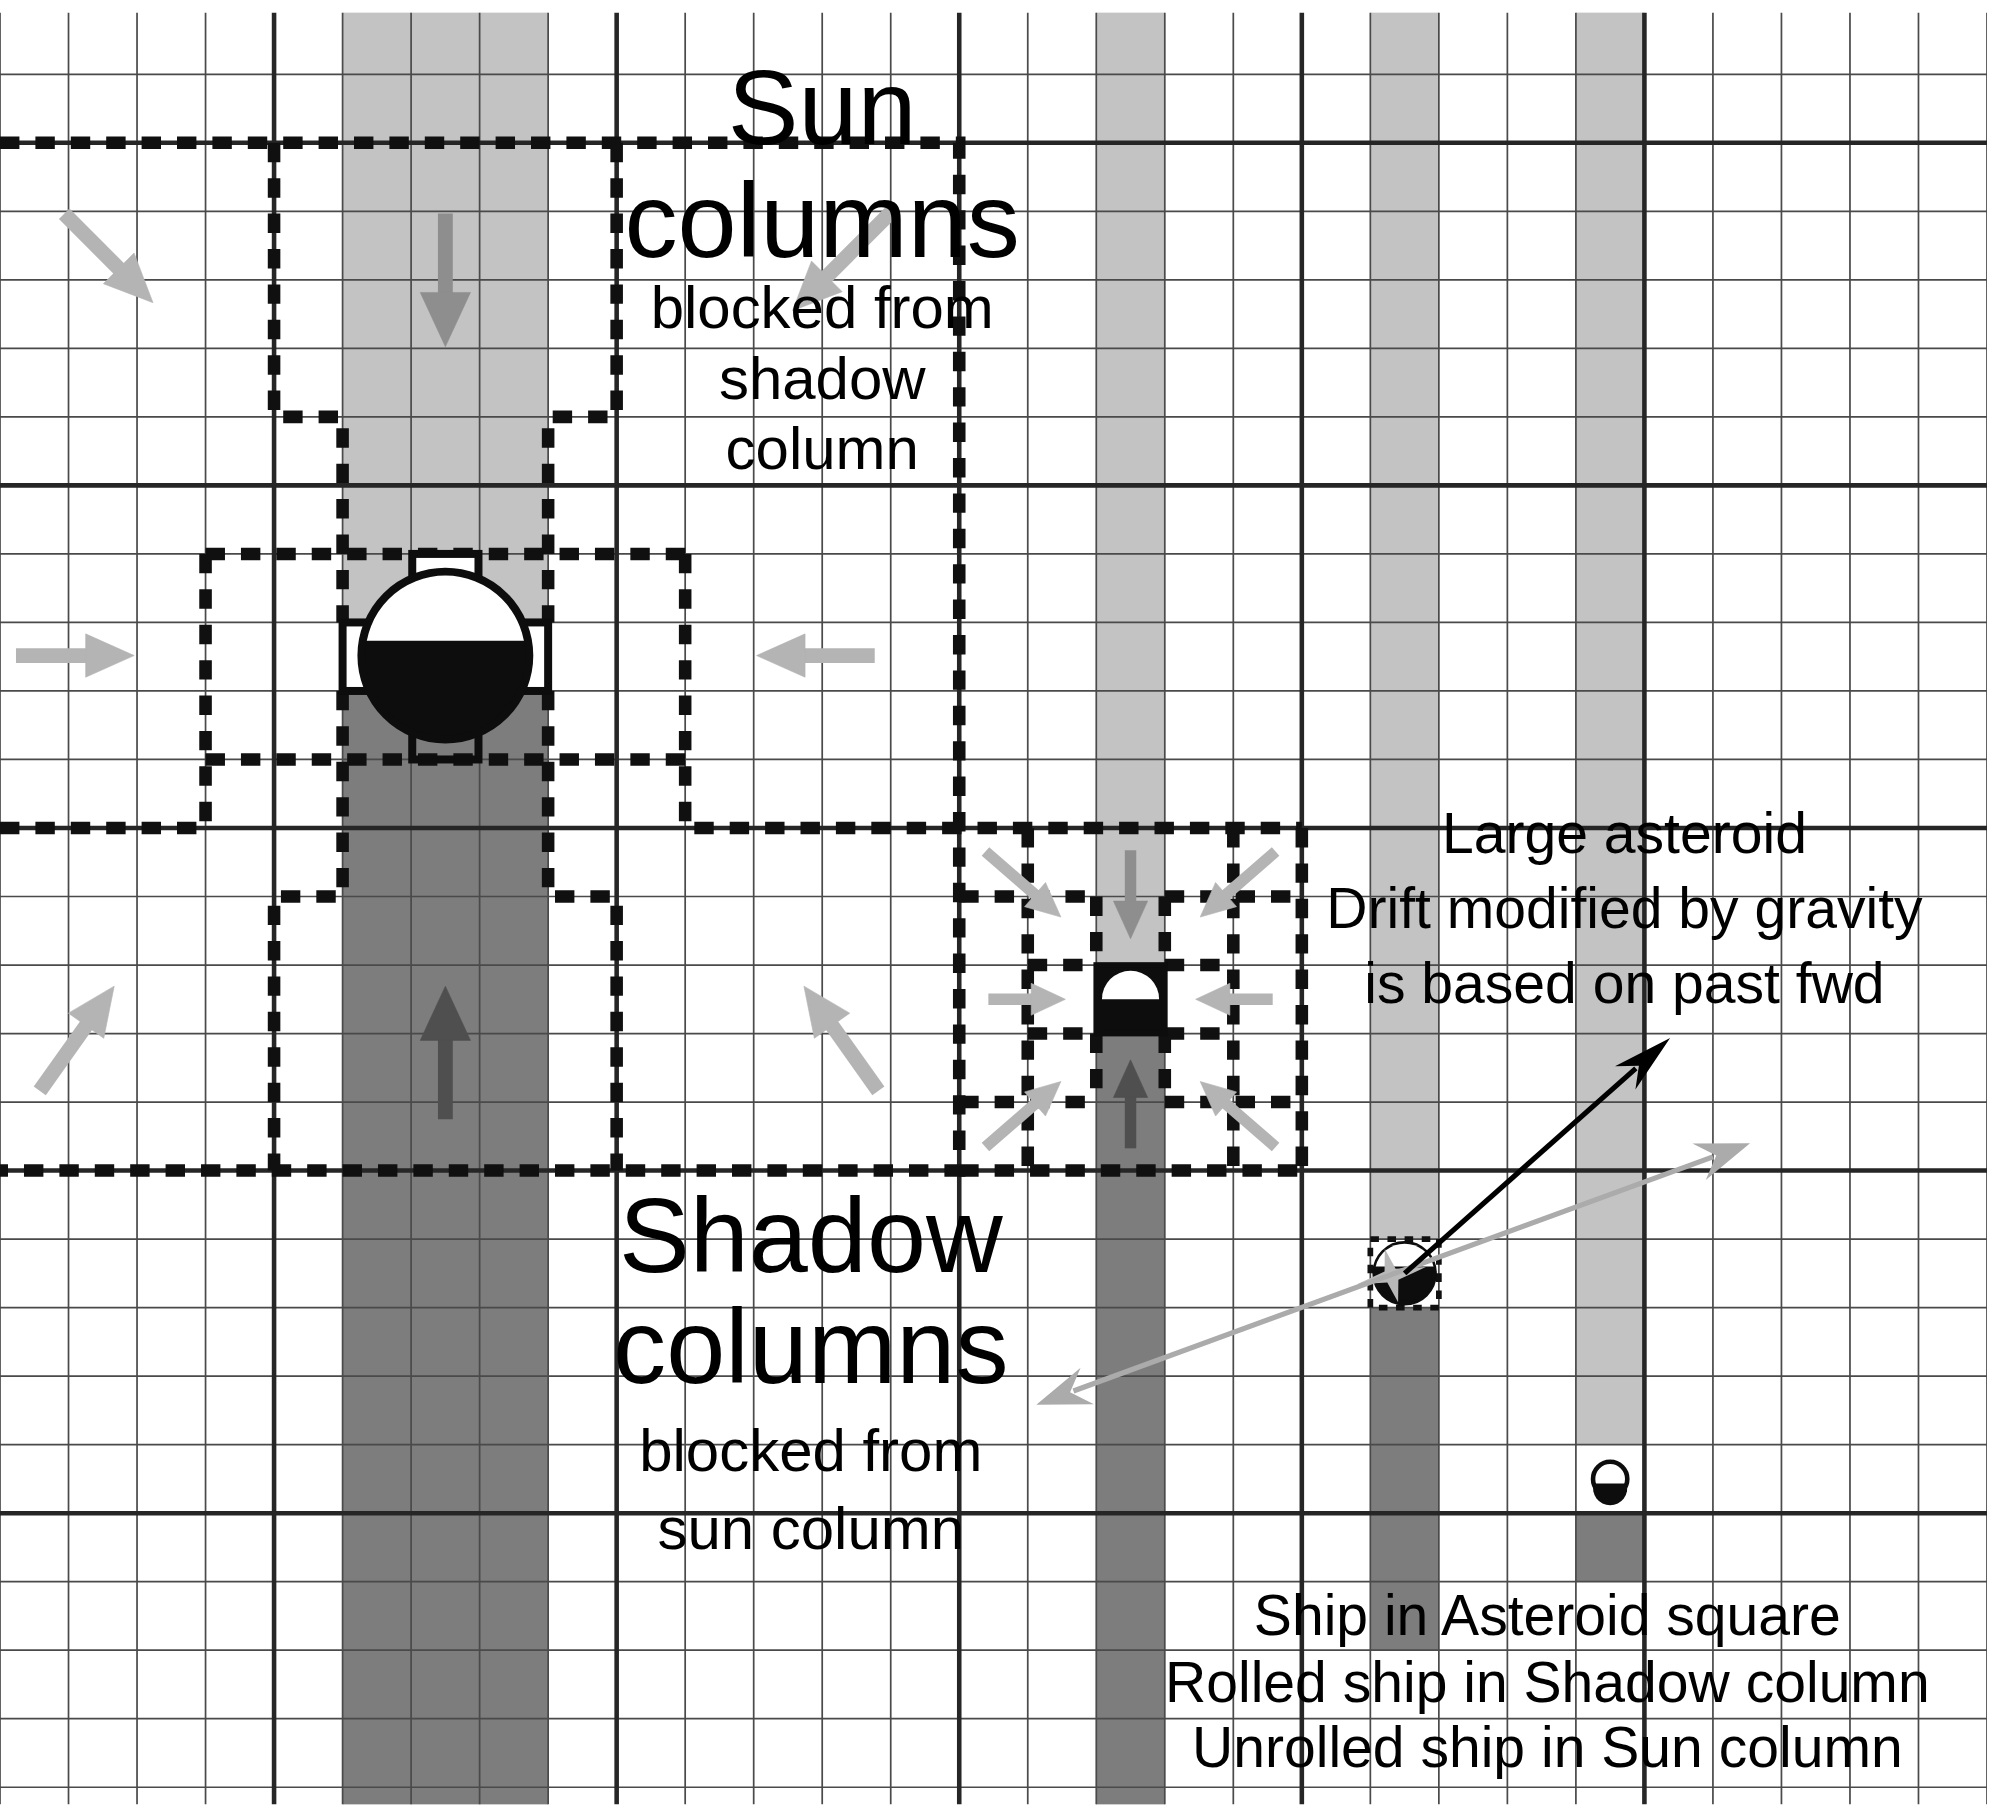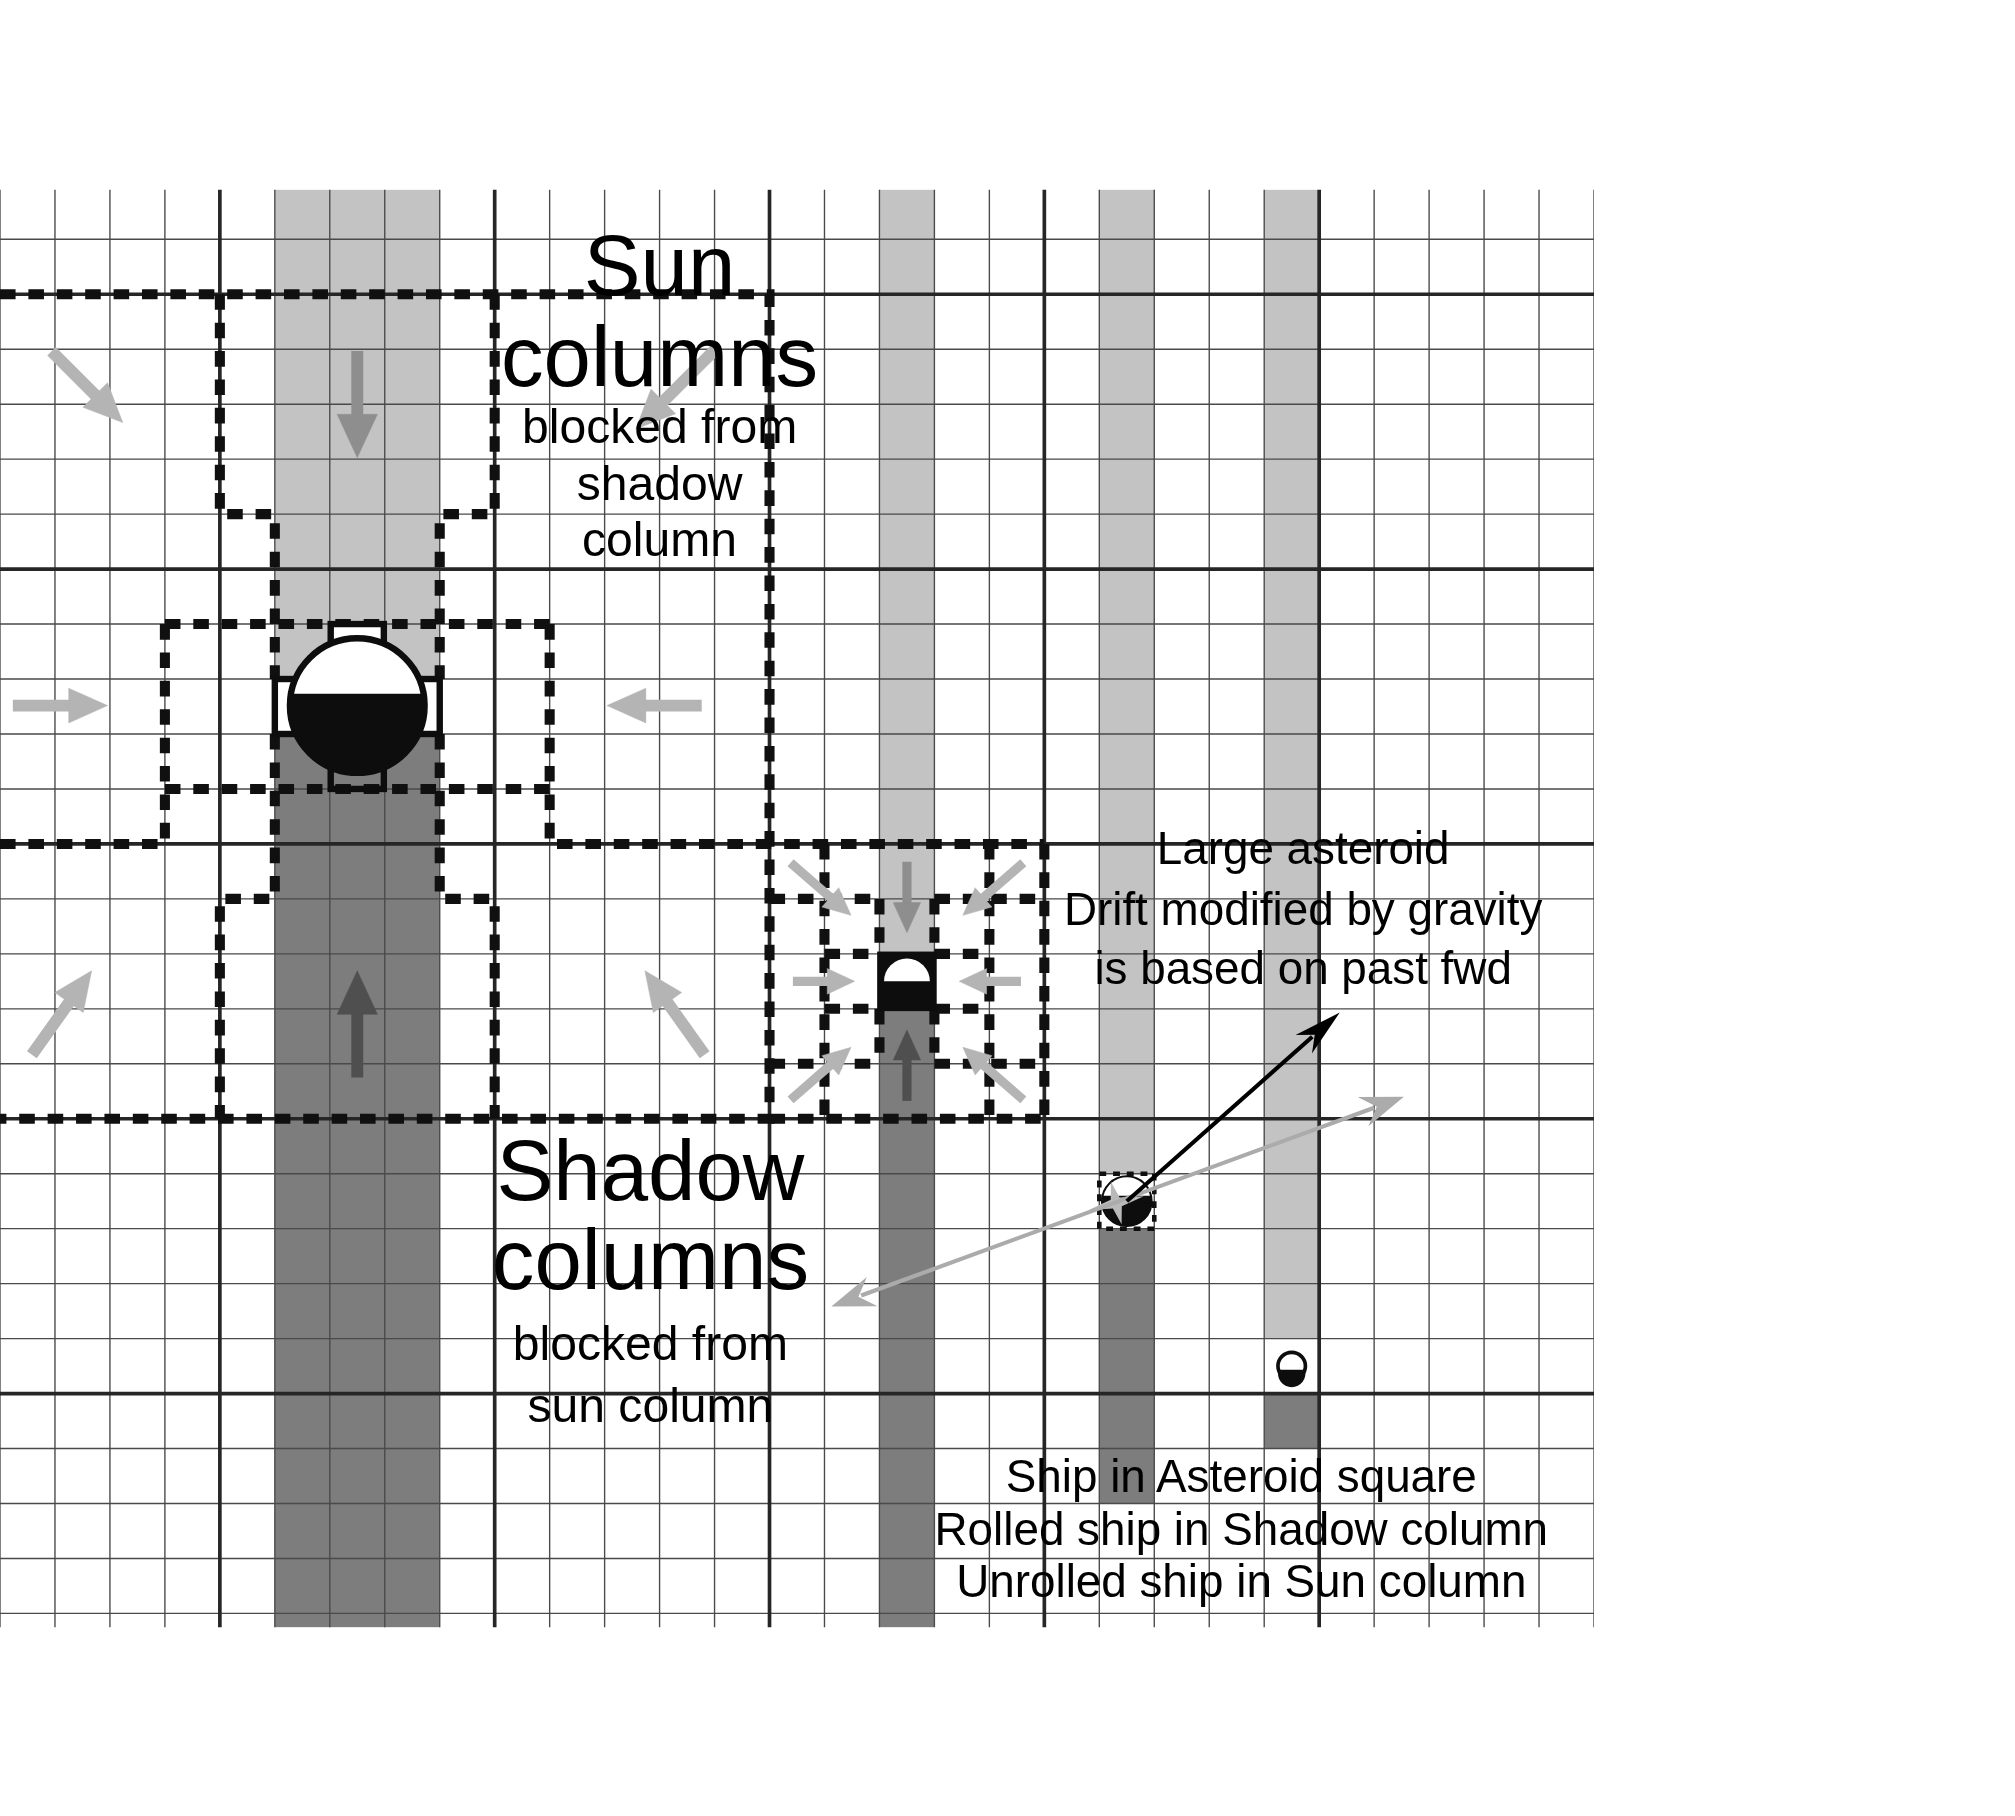--- a/index.html
+++ b/index.html
@@ -1,16 +1,16 @@
 <!DOCTYPE html>
 <html style="font-size:9.3px"><head>
 <meta charset="utf-8">
 <style>
   html,body{margin:0;padding:0;background:#fff;}
-  .stage{position:relative;width:1594px;height:1817px;background:#ffffff;overflow:hidden;}
+  .stage{position:relative;width:1987px;height:1817px;background:#ffffff;overflow:hidden;}
   svg{display:block;width:100%;height:100%;}
   text{font-family:"Liberation Sans","DejaVu Sans",sans-serif;fill:#000;}
   .t-big{font-size:186px;}
   .t-med{font-size:105px;}
   .t-note{font-size:100px;}
   .anchor-mid{text-anchor:middle;}
   .grid-minor{stroke:#4a4a4a;stroke-width:3;}
   .grid-major{stroke:#262626;stroke-width:8;}
   .dash{stroke:#101010;stroke-width:22;fill:none;stroke-dasharray:34 28;}
   .dot{stroke:#101010;stroke-width:10;fill:none;stroke-dasharray:15 15;}

